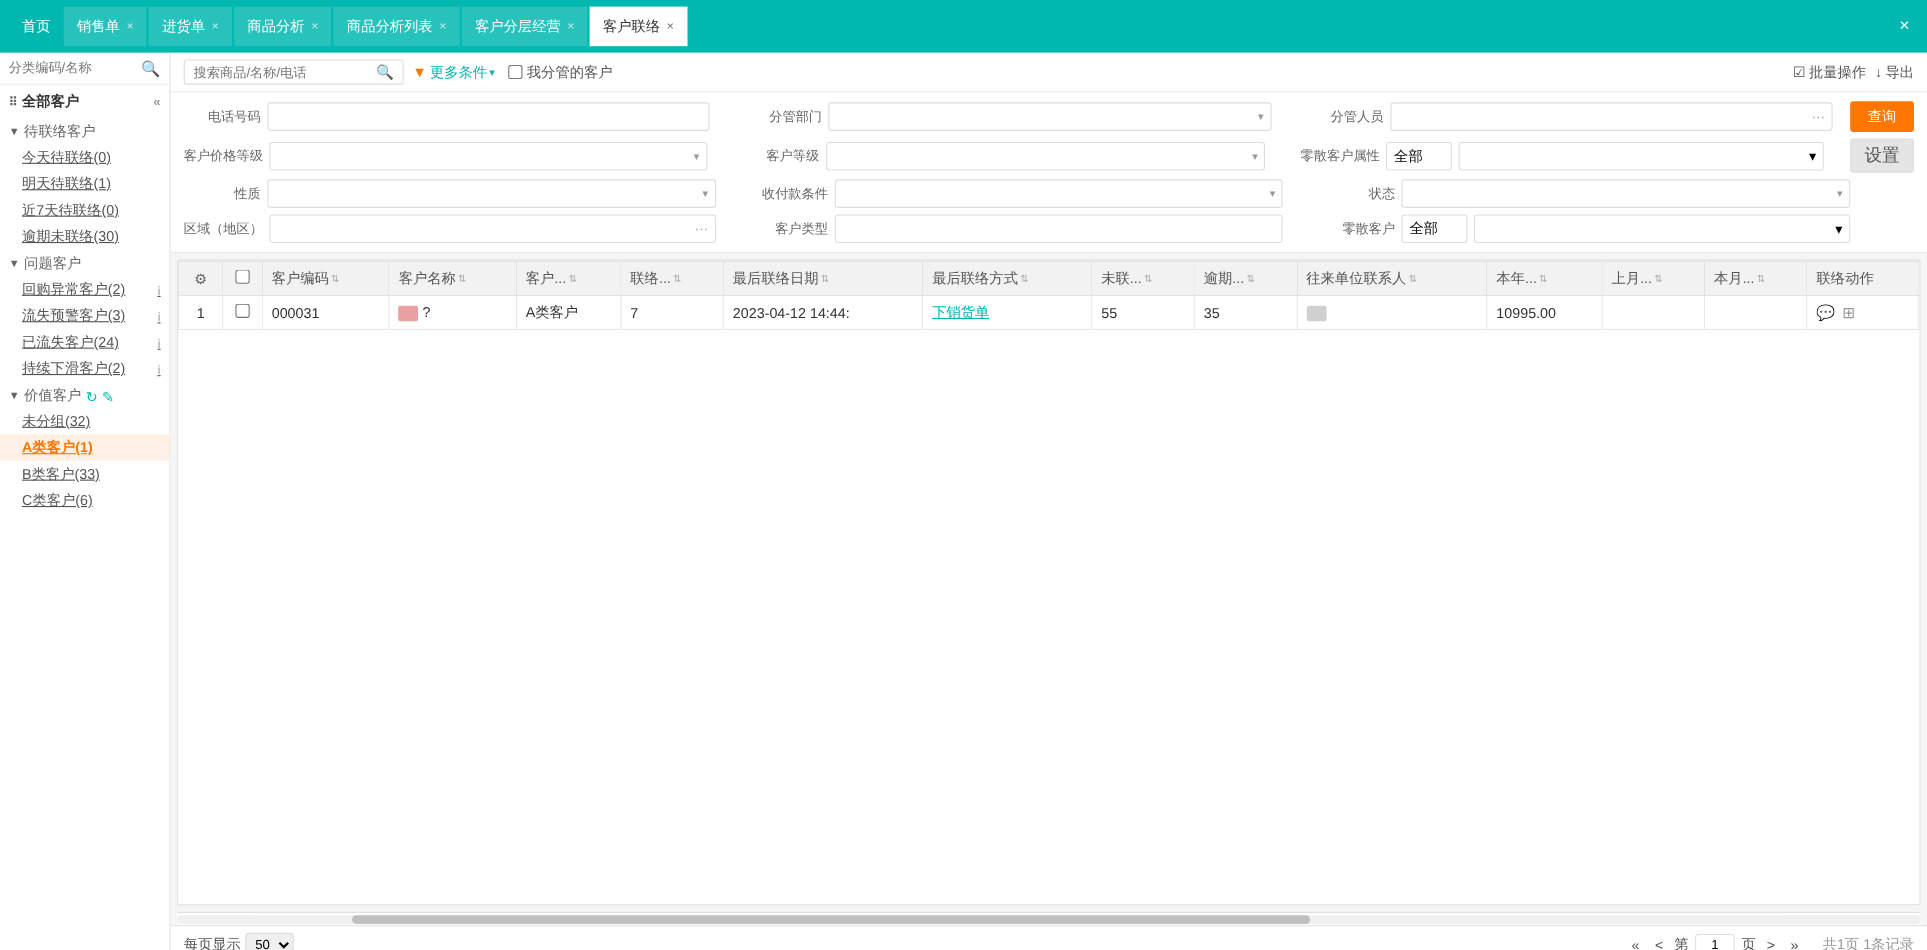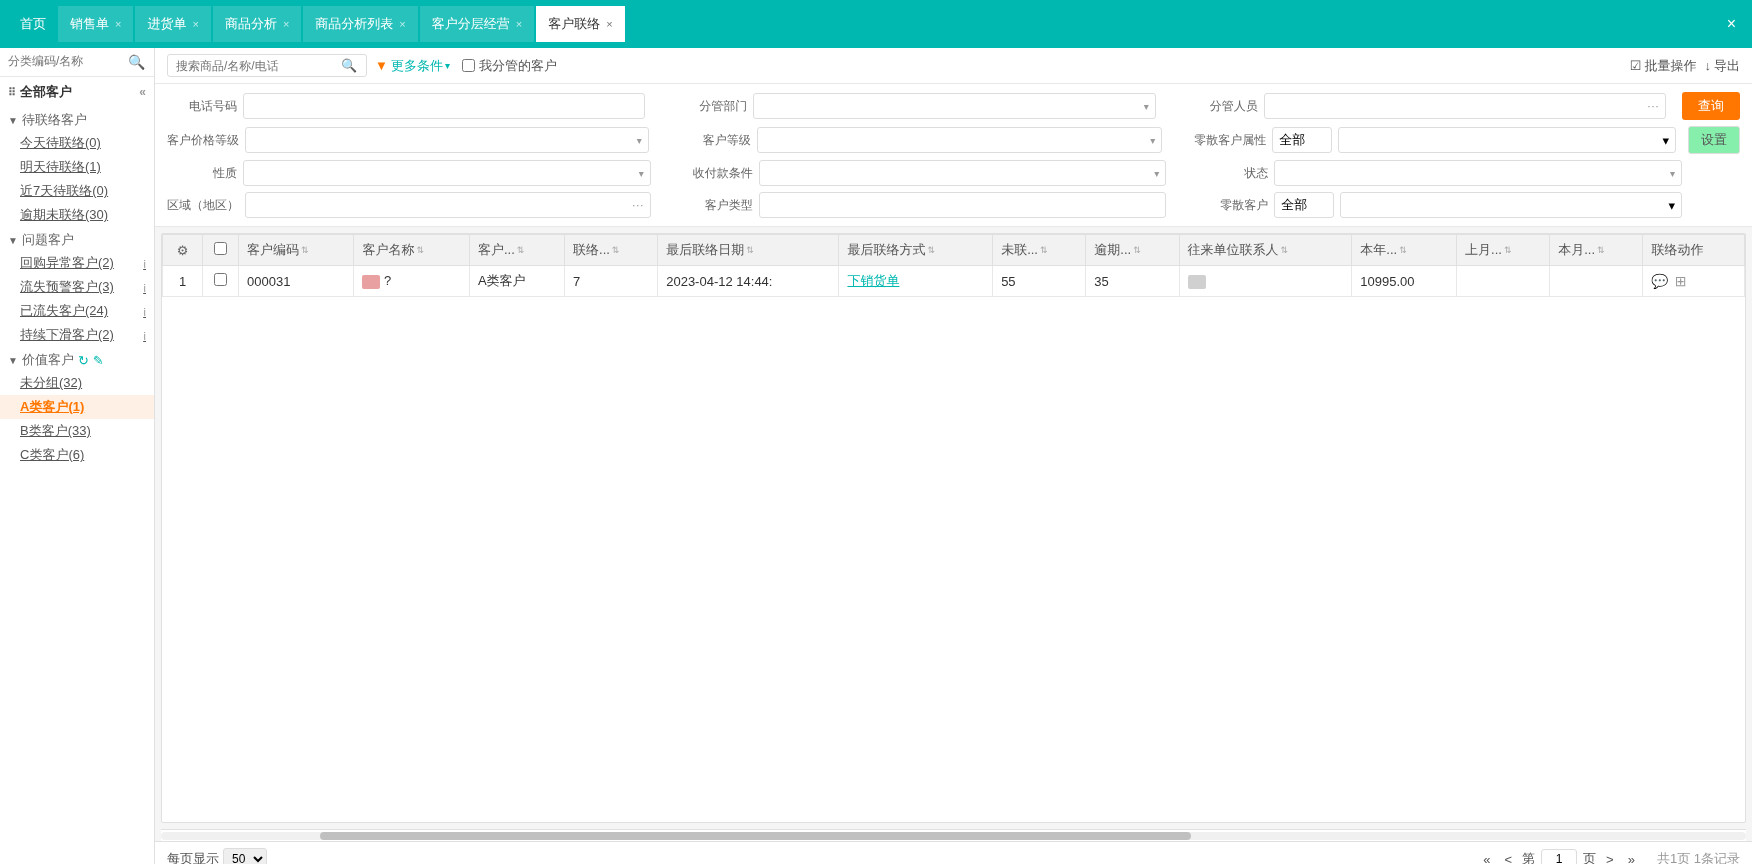--- a/index.html
+++ b/index.html
@@ -271,28 +271,28 @@
       color: white;
       border: none;
       border-radius: 3px;
       padding: 5px 16px;
       cursor: pointer;
       font-size: 13px;
       margin-left: 8px;
       white-space: nowrap;
     }
     .btn-settings {
-      background: #86efac;
+      background: #e5e5e5;
       color: #555;
       border: 1px solid #ddd;
       border-radius: 3px;
       padding: 4px 12px;
       cursor: pointer;
-      font-size: 13px;
-      margin-left: 4px;
+      font-size: 16px;
+      margin-left: 16px;
       white-space: nowrap;
     }
 
     
     .table-area {
       flex: 1;
       overflow: auto;
       background: white;
       margin: 6px;
       border: 1px solid #e0e0e0;

